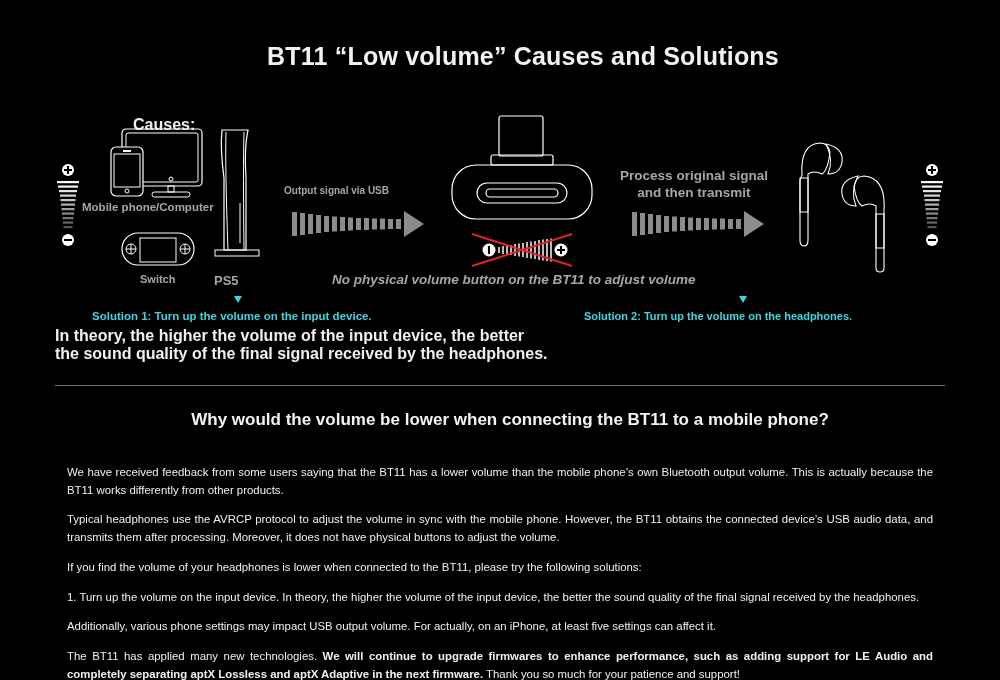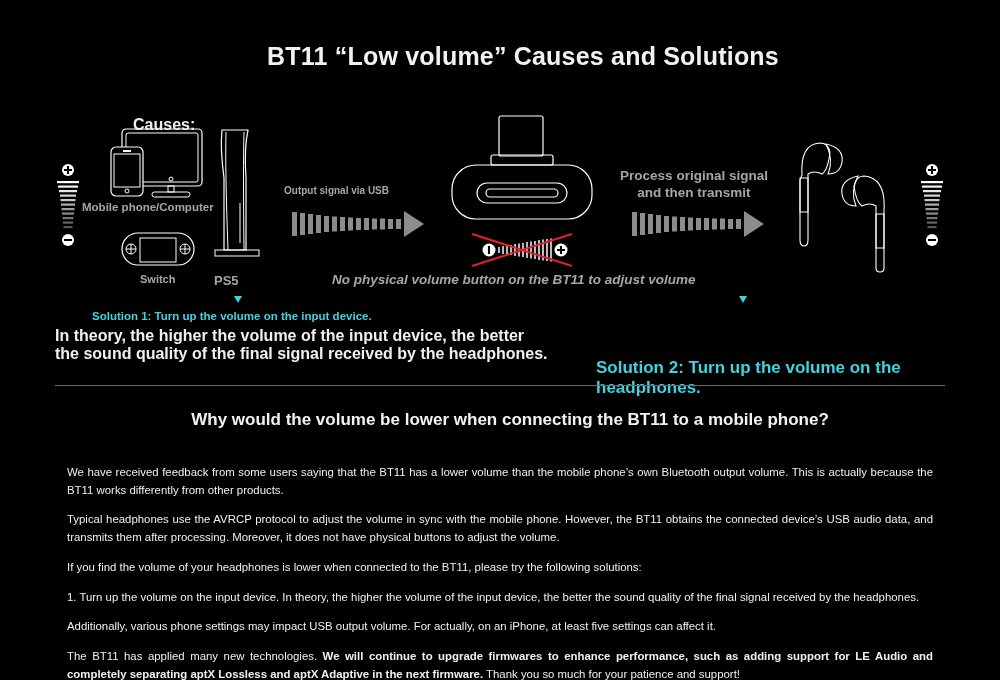--- a/index.html
+++ b/index.html
@@ -203,21 +203,21 @@
       <rect x="8" y="77" width="8" height="2" fill="#000"></rect>
   </svg>
 </div>
 
 <div class="abs cyan" style="left:92px; top:310px; font-size:11.5px;">Solution 1:  Turn up the volume on the input device.</div>
 <div class="abs" style="left:55px; top:327px; font-size:16px; line-height:18px; font-weight:bold; color:#f0f0f0;">
   <div>In theory, the higher the volume of the input device, the better</div>
   <div>the sound quality of the final signal received by the headphones.</div>
 </div>
 <div class="abs arrow-down" style="left:739px; top:296px;"></div>
-<div class="abs cyan" style="left:596px; top:310px; font-size:17px;margin-top:48px;">Solution 2:  Turn up the volume on the headphones.</div>
+<div class="abs cyan" style="left:584px; top:310px; font-size:11px;">Solution 2:  Turn up the volume on the headphones.</div>
 
 <div class="abs divider"></div>
 
 <div class="abs question">Why would the volume be lower when connecting the BT11 to a mobile phone?</div>
 <div class="abs body-text">
   <p>We have received feedback from some users saying that the BT11 has a lower volume than the mobile phone’s own Bluetooth output volume.  This is actually because the BT11 works differently from other products.</p>
   <p>Typical headphones use the AVRCP protocol to adjust the volume in sync with the mobile phone.  However, the BT11 obtains the connected device’s USB audio data, and transmits them after processing.  Moreover, it does not have physical buttons to adjust the volume.</p>
   <p>If you find the volume of your headphones is lower when connected to the BT11, please try the following solutions:</p>
   <p>1.  Turn up the volume on the input device.  In theory, the higher the volume of the input device, the better the sound quality of the final signal received by the headphones.</p>
   <p>Additionally, various phone settings may impact USB output volume.  For actually, on an iPhone, at least five settings can affect it.</p>

